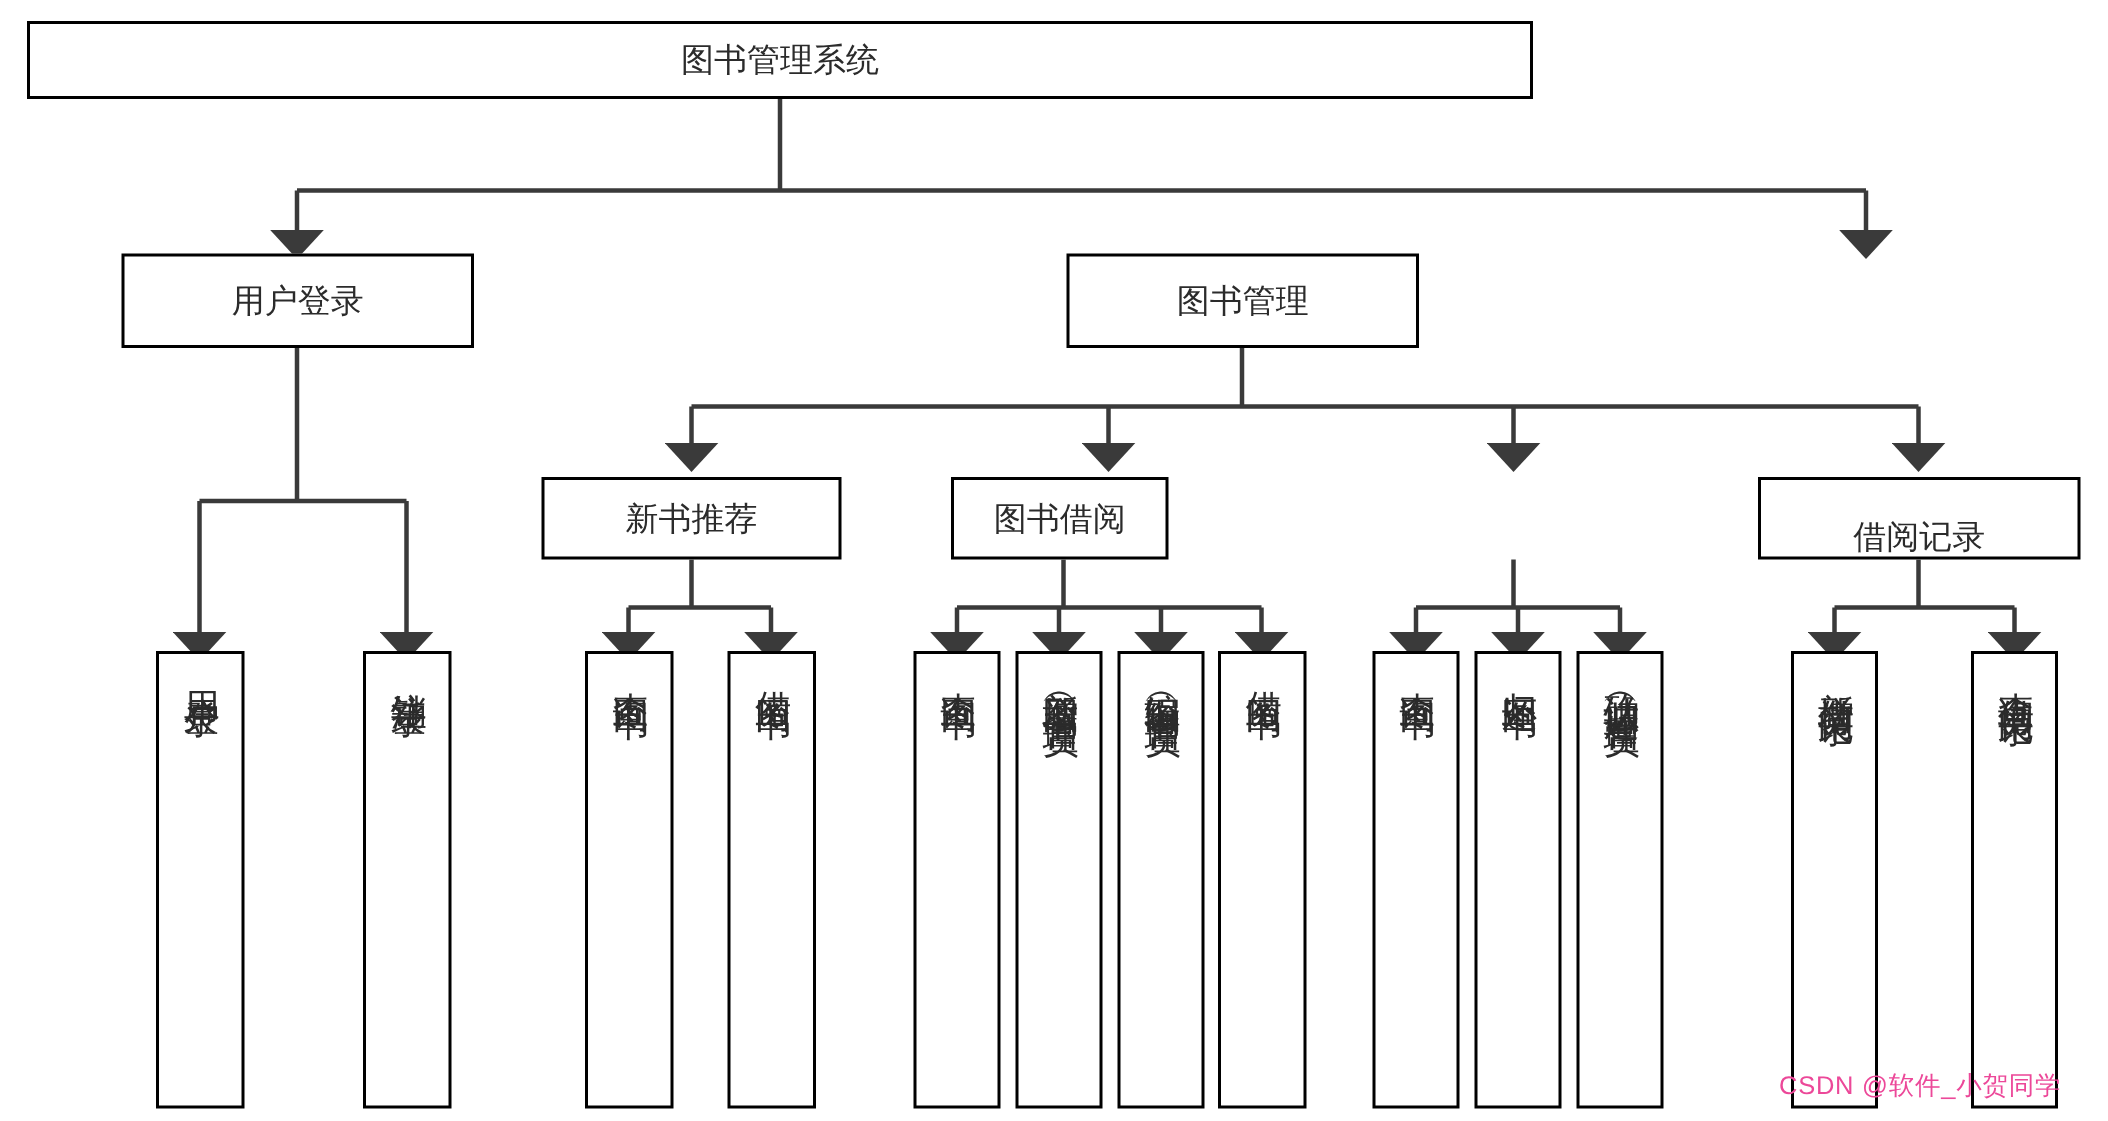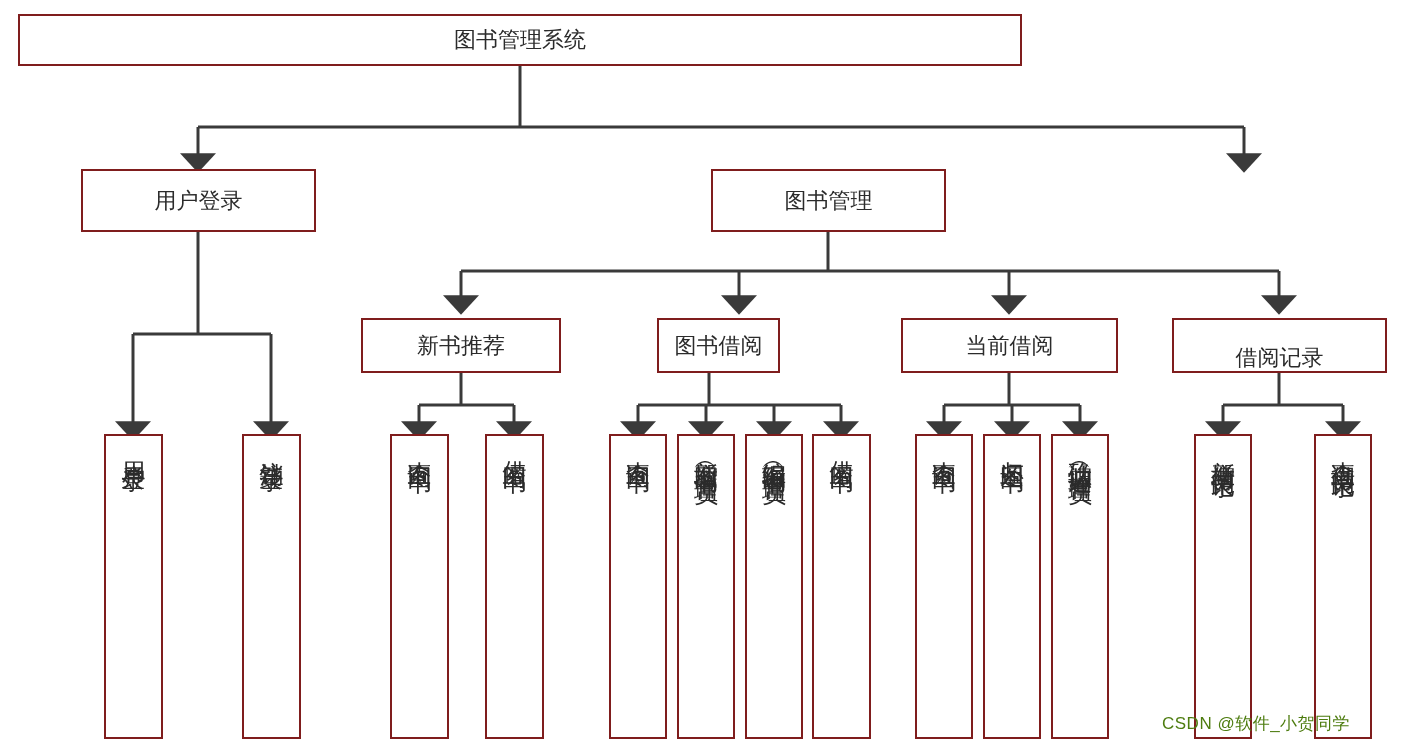--- a/index.html
+++ b/index.html
@@ -1,29 +1,29 @@
 <!DOCTYPE html>
 <html><head>
 <meta charset="utf-8">
 <style>
   html,body{margin:0;padding:0;background:#ffffff;}
   body{font-family:"Liberation Sans","DejaVu Sans",sans-serif;}
   #stage{position:relative;width:1405px;height:747px;background:#ffffff;overflow:hidden;}
   #wires{position:absolute;left:0;top:0;width:1405px;height:747px;pointer-events:none;}
   .node{position:absolute;box-sizing:border-box;background:#ffffff;
-        border:2px solid #7f1d1d;display:flex;align-items:center;justify-content:center;}
+        border:2px solid #000000;display:flex;align-items:center;justify-content:center;}
   .node .lbl{color:#2b2b2b;text-align:center;line-height:1.18;white-space:pre;}
   .h-node .lbl{font-size:22px;}
   .root-node .lbl{font-size:22px;}
   .v-node{align-items:flex-start;justify-content:center;padding-top:6px;}
   .v-node .lbl{
       writing-mode:vertical-rl;text-orientation:upright;
       font-size:24px;letter-spacing:3px;line-height:1.0;
   }
-  #watermark{position:absolute;left:1162px;top:712px;font-size:17px;color:#4d7c0f;
+  #watermark{position:absolute;left:1186px;top:712px;font-size:17px;color:#ec4899;
              white-space:nowrap;letter-spacing:0.5px;}
 </style>
 </head>
 <body>
 
 <div id="stage">
 
   <svg id="wires" viewBox="0 0 1405 747">
     <defs>
       <marker id="arw" markerWidth="10" markerHeight="12" refX="1.6" refY="6" orient="auto" markerUnits="strokeWidth">
@@ -81,25 +81,22 @@
   <div class="node h-node" style="left:81px;top:169px;width:235px;height:63px;">
     <span class="lbl">用户登录</span>
   </div>
   <div class="node h-node" style="left:711px;top:169px;width:235px;height:63px;align-items:center;">
     <span class="lbl">图书管理</span>
   </div>
 
   <div class="node h-node" style="left:361px;top:318px;width:200px;height:55px;">
     <span class="lbl">新书推荐</span>
   </div>
-  <div class="node h-node" style="left:634px;top:318px;width:123px;height:55px;margin-left:23px;">
+  <div class="node h-node" style="left:634px;top:318px;width:145px;height:55px;">
     <span class="lbl">图书借阅</span>
-  </div>
-  <div class="node h-node" style="left:901px;top:318px;width:217px;height:55px;">
-    <span class="lbl">当前借阅</span>
   </div>
   <div class="node h-node" style="left:1172px;top:318px;width:215px;height:55px;align-items:flex-end;">
     <span class="lbl">借阅记录</span>
   </div>
 
   <div class="node v-node" style="left:104px;top:434px;width:59px;height:305px;">
     <span class="lbl">用户登录</span>
   </div>
   <div class="node v-node" style="left:242px;top:434px;width:59px;height:305px;">
     <span class="lbl">注销登录</span>

